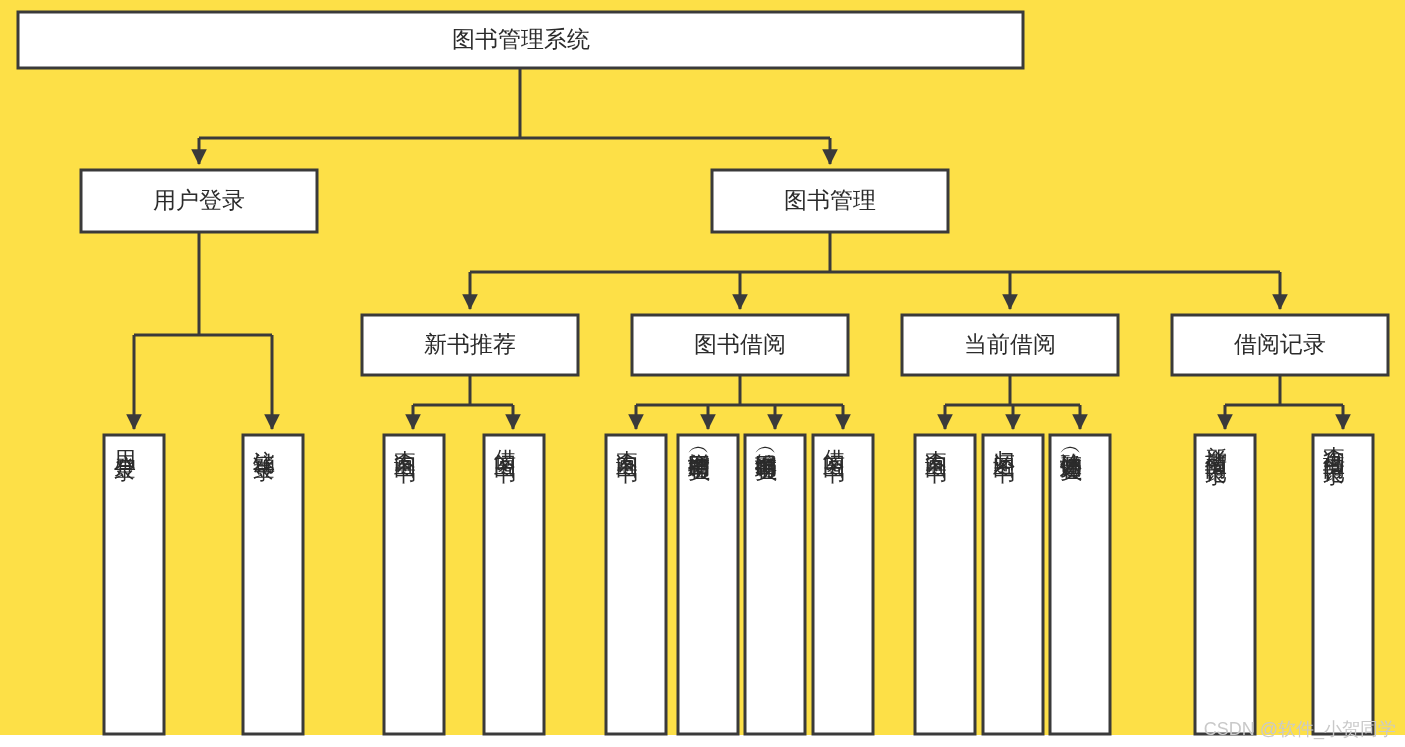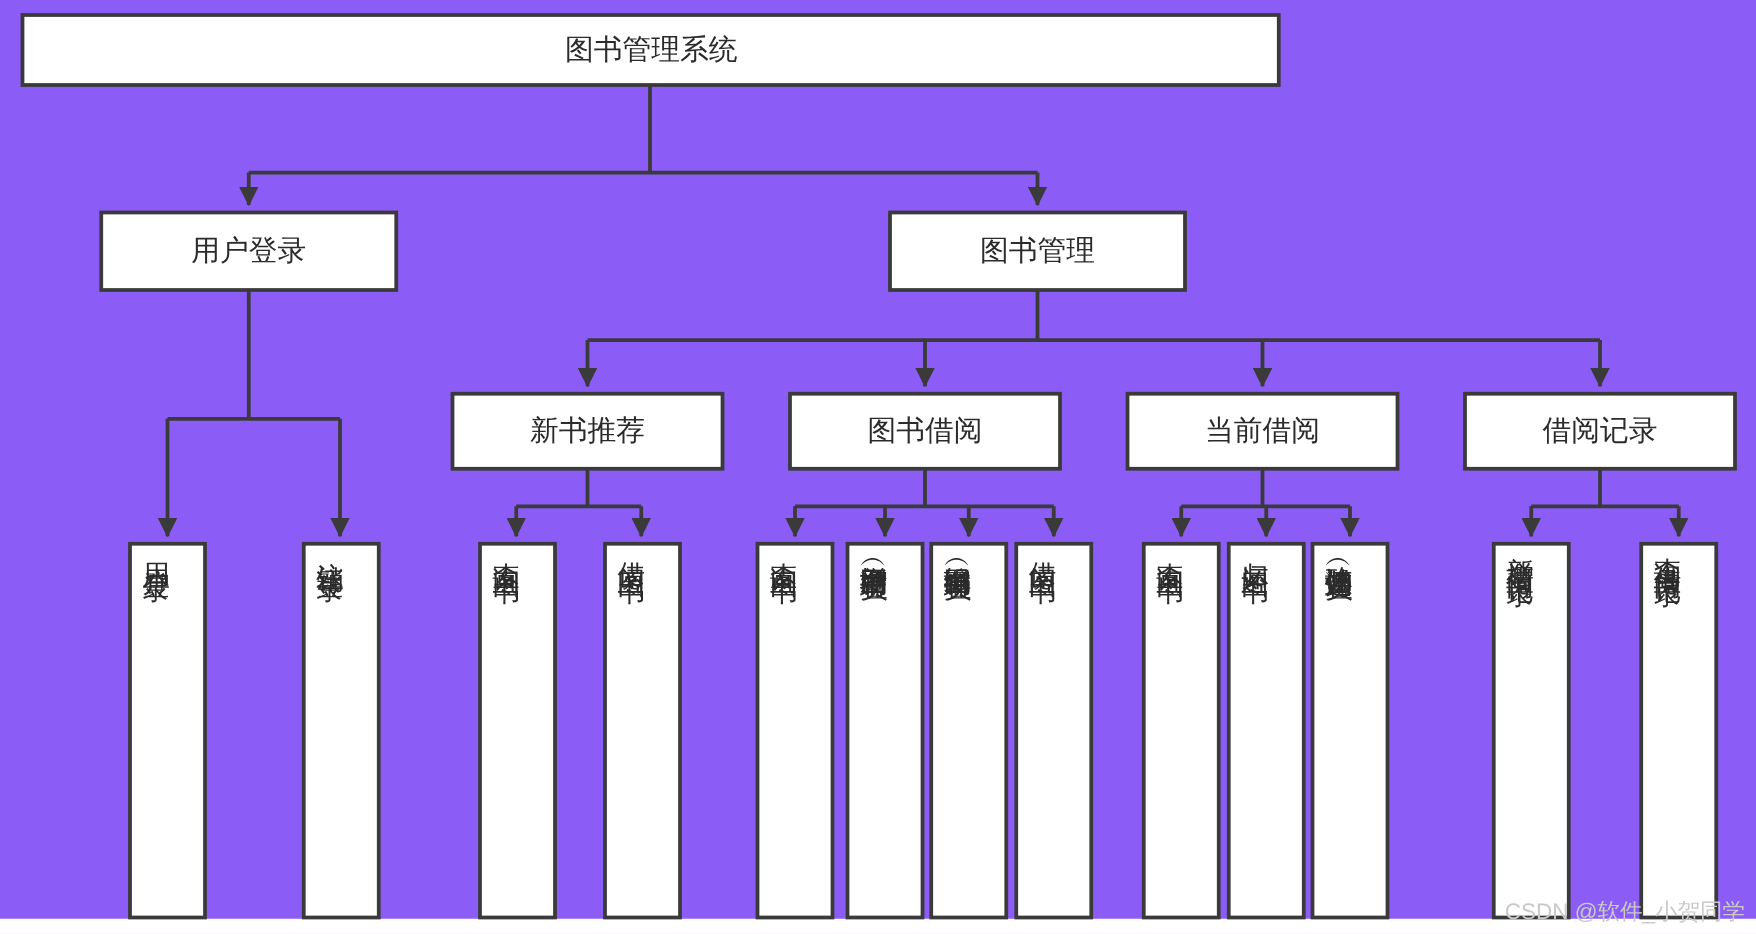--- a/index.html
+++ b/index.html
@@ -1,18 +1,18 @@
 <!DOCTYPE html>
 <html><head>
 <meta charset="utf-8">
 <style>
   html,body{margin:0;padding:0;background:#ffffff;}
   body{width:1405px;height:747px;overflow:hidden;
        font-family:"Liberation Sans","DejaVu Sans",sans-serif;}
-  #stage{position:relative;width:1405px;height:735px;background:#8b5cf6;}
+  #stage{position:relative;width:1405px;height:735px;background:#fde047;}
   svg#diagram{position:absolute;left:0;top:0;width:1405px;height:747px;}
   .node-box{fill:#ffffff;stroke:#3a3a3a;stroke-width:3;}
   .link{stroke:#3a3a3a;stroke-width:3;fill:none;stroke-linecap:butt;}
   .node-label{fill:#2b2b2b;font-family:"Liberation Sans","DejaVu Sans",sans-serif;
               font-size:23px;text-anchor:middle;dominant-baseline:middle;}
   .node-label.vert{font-size:22px;}
   .watermark{fill:#c9c9c9;font-family:"Liberation Sans","DejaVu Sans",sans-serif;
              font-size:18px;text-anchor:end;}
 </style>
 </head>

